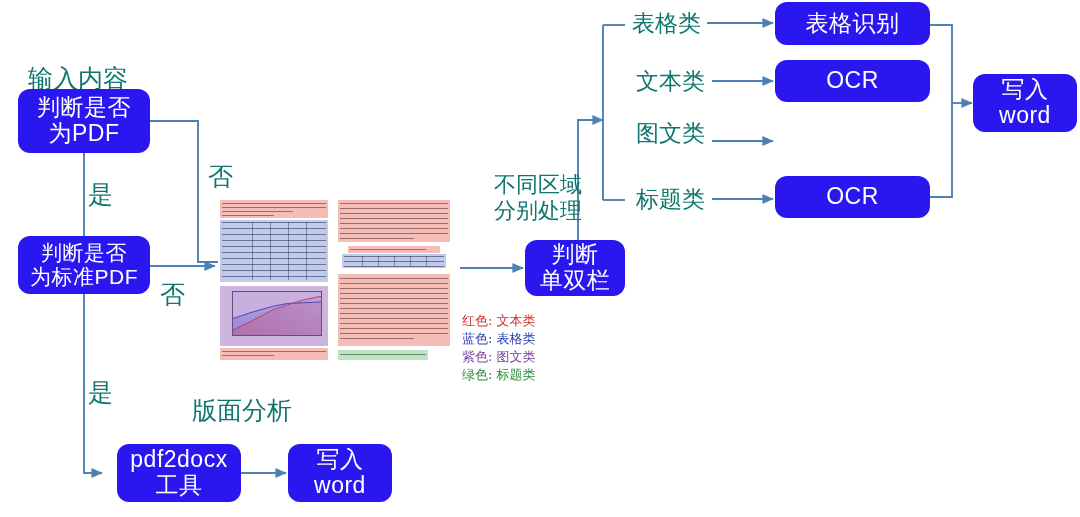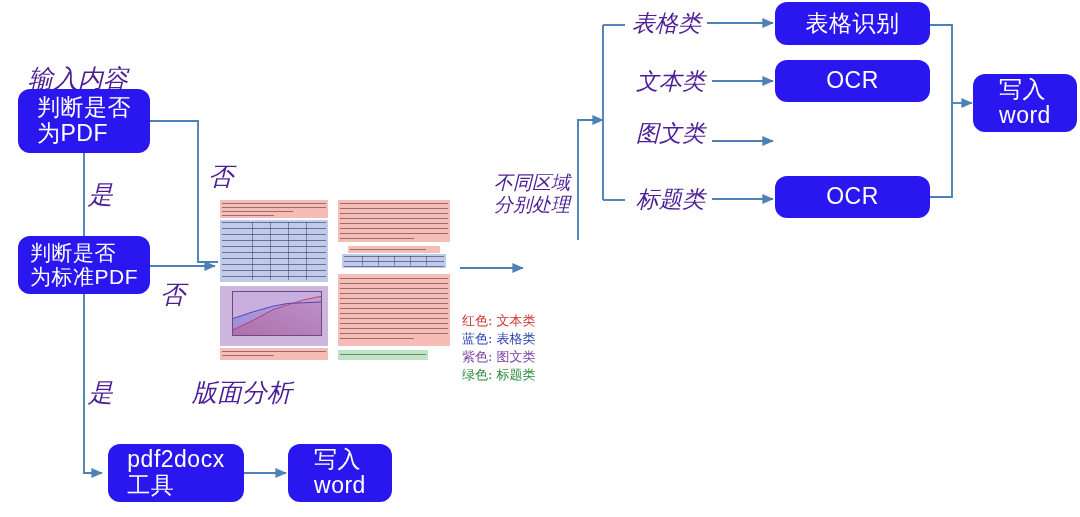--- a/index.html
+++ b/index.html
@@ -18,34 +18,33 @@
     overflow: hidden;
   }
   .node {
     position: absolute;
     background: #2a17f0;
     border-radius: 12px;
     color: #ffffff;
     display: flex;
     align-items: center;
     justify-content: center;
-    text-align: left;
+    text-align: center;
     line-height: 1.12;
     font-size: 23px;
     letter-spacing: 0.5px;
     box-sizing: border-box;
     padding: 14px 6px;
   }
   .label {
     position: absolute;
-    color: #4c1d95;
+    color: #0f766e;
     font-size: 22px;
     line-height: 1.18;
     white-space: pre;
-    font-style: italic;
   }
   .label.big { font-size: 25px; }
   .label.cat { font-size: 23px; }
   .legend {
     position: absolute;
     font-family: "DejaVu Serif", "Liberation Serif", serif;
     font-size: 13px;
     line-height: 1.42;
     color: #141414;
     white-space: pre;
@@ -158,50 +157,54 @@
   <div class="label big" style="left:28px; top:64px;">输入内容</div>
 
   <div class="label big" style="left:88px; top:180px;">是</div>
 
   <div class="label big" style="left:208px; top:162px;">否</div>
 
   <div class="label big" style="left:88px; top:378px;">是</div>
 
   <div class="label big" style="left:160px; top:280px;">否</div>
 
-  <div class="label big" style="left:192px; top:378px;text-align:right;">版面分析</div>
-
-  <div class="label" style="left:494px; top:172px; font-size:19px;">不同区域
+  <div class="label big" style="left:192px; top:396px;text-align:right;">版面分析</div>
+
+  <div class="label" style="left:494px; top:172px; font-size:22px;">不同区域
 分别处理</div>
 
   <div class="label cat" style="left:632px; top:10px;">表格类</div>
   <div class="label cat" style="left:636px; top:68px;">文本类</div>
   <div class="label cat" style="left:636px; top:120px;">图文类</div>
   <div class="label cat" style="left:636px; top:186px;">标题类</div>
 
   <div class="node" style="left:18px; top:89px; width:132px; height:64px;">
     <span style="white-space:pre-line">判断是否
 为PDF</span>
   </div>
 
   <div class="node" style="left:18px; top:236px; width:132px; height:58px;">
     <span style="white-space:pre-line; font-size:21px">判断是否
 为标准PDF</span>
   </div>
 
-  <div class="node" style="left:108px; top:444px; width:136px; height:58px;">
+  <div class="node" style="left:117px; top:444px; width:124px; height:58px;">
     <span style="white-space:pre-line">pdf2docx
 工具</span>
   </div>
 
   <div class="node" style="left:288px; top:444px; width:104px; height:58px;">
     <span style="white-space:pre-line">写入
 word</span>
   </div>
 
+  <div class="node" style="left:525px; top:240px; width:100px; height:56px;">
+    <span style="white-space:pre-line">判断
+单双栏</span>
+  </div>
 
   <div class="node" style="left:775px; top:2px; width:155px; height:43px;">
     <span>表格识别</span>
   </div>
 
   <div class="node" style="left:775px; top:60px; width:155px; height:42px;">
     <span>OCR</span>
   </div>
 
 

